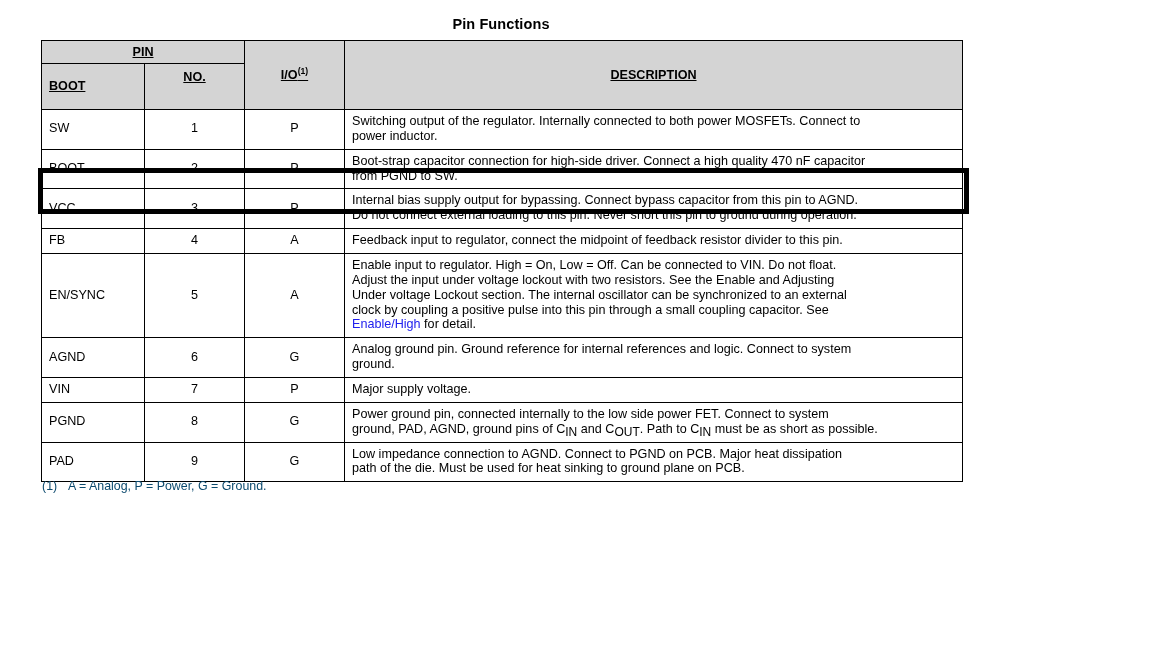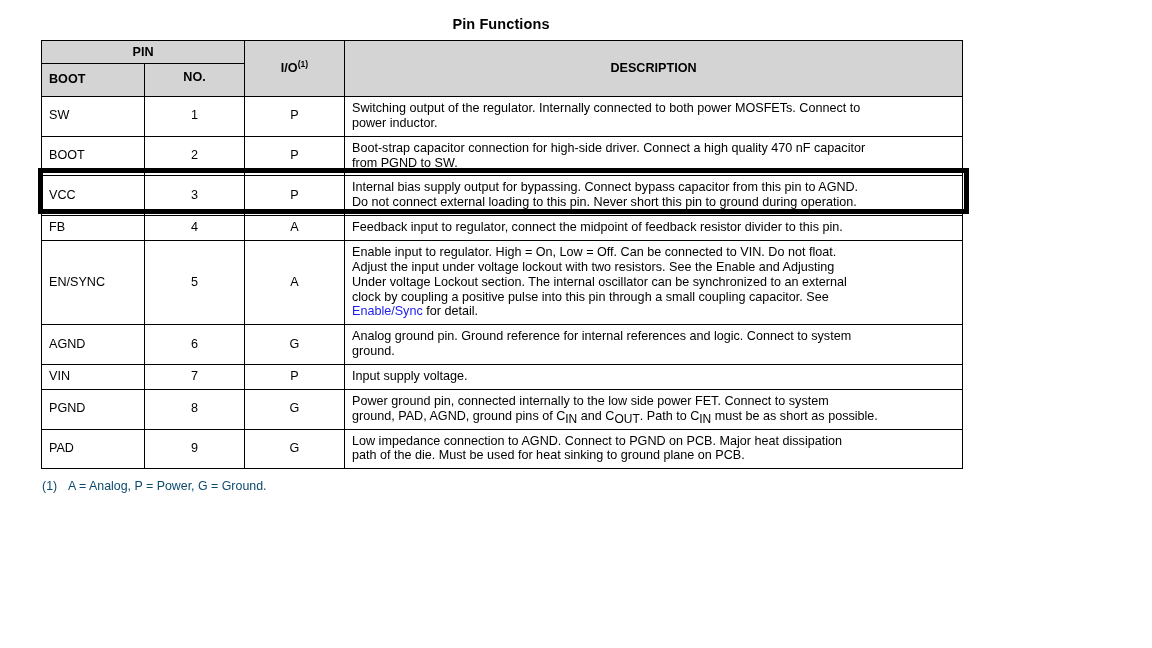--- a/index.html
+++ b/index.html
@@ -54,40 +54,41 @@
     padding: 0;
     vertical-align: middle;
   }
 
   
   .pin-table thead th {
     background: #d4d4d4;
     font-weight: bold;
     font-size: 12.6px;
     color: #000;
+    text-decoration: underline;
   }
   th.th-pin-group {
     text-align: center;
     height: 22px;
     padding: 0 4px;
   }
   th.th-io,
   th.th-desc {
     text-align: center;
     padding: 0 6px;
     margin-top: 28px;
   }
   th.th-name {
     text-align: left;
     padding: 2px 0 3px 7px;
     height: 22px;
   }
   th.th-no {
     text-align: center;
-    padding: 2px 4px 8px 4px;
+    padding: 2px 4px 21px 4px;
     height: 22px;
   }
   .sup {
     font-size: 8.6px;
     vertical-align: super;
     font-weight: bold;
     line-height: 0;
   }
 
   
@@ -216,38 +217,38 @@
         </tr>
         <tr>
           <td class="c-name">EN/SYNC</td>
           <td class="c-no">5</td>
           <td class="c-io">A</td>
           <td class="c-desc">
             <span class="desc-line">Enable input to regulator. High = On, Low = Off. Can be connected to VIN. Do not float.</span>
             <span class="desc-line">Adjust the input under voltage lockout with two resistors. See the Enable and Adjusting</span>
             <span class="desc-line">Under voltage Lockout section. The internal oscillator can be synchronized to an external</span>
             <span class="desc-line">clock by coupling a positive pulse into this pin through a small coupling capacitor. See</span>
-            <span class="desc-line"><a class="doclink" href="#">Enable/Sync</a><span> for detail.</span></span>
+            <span class="desc-line"><a class="doclink" href="#">Enable/High</a><span> for detail.</span></span>
           </td>
         </tr>
         <tr>
           <td class="c-name">AGND</td>
           <td class="c-no">6</td>
           <td class="c-io">G</td>
           <td class="c-desc">
             <span class="desc-line">Analog ground pin. Ground reference for internal references and logic. Connect to system</span>
             <span class="desc-line">ground.</span>
           </td>
         </tr>
         <tr>
           <td class="c-name">VIN</td>
           <td class="c-no">7</td>
           <td class="c-io">P</td>
           <td class="c-desc">
-            <span class="desc-line">Input supply voltage.</span>
+            <span class="desc-line">Major supply voltage.</span>
           </td>
         </tr>
         <tr>
           <td class="c-name">PGND</td>
           <td class="c-no">8</td>
           <td class="c-io">G</td>
           <td class="c-desc">
             <span class="desc-line">Power ground pin, connected internally to the low side power FET. Connect to system</span>
             <span class="desc-line"><span>ground, PAD, AGND, ground pins of C</span><sub>IN</sub><span> and C</span><sub>OUT</sub><span>. Path to C</span><sub>IN</sub><span> must be as short as possible.</span></span>
           </td>

